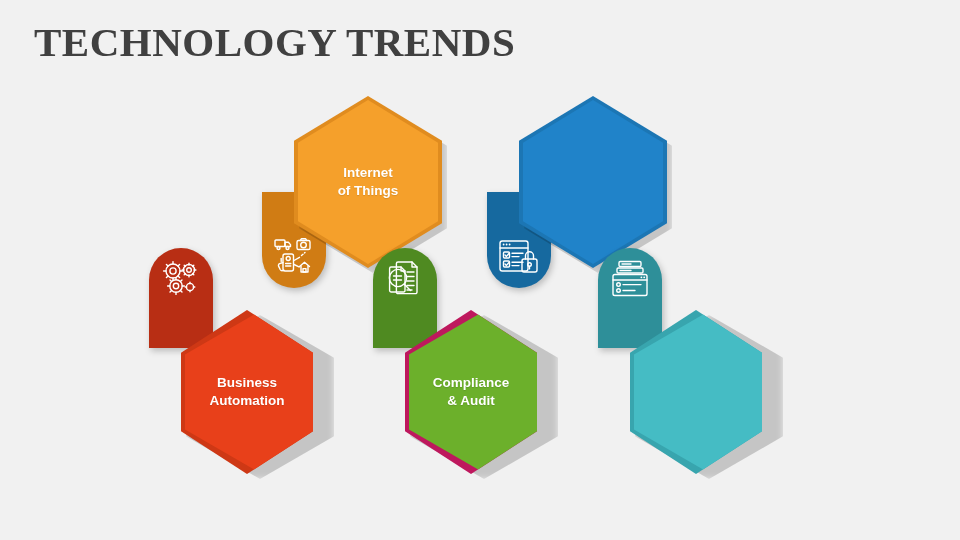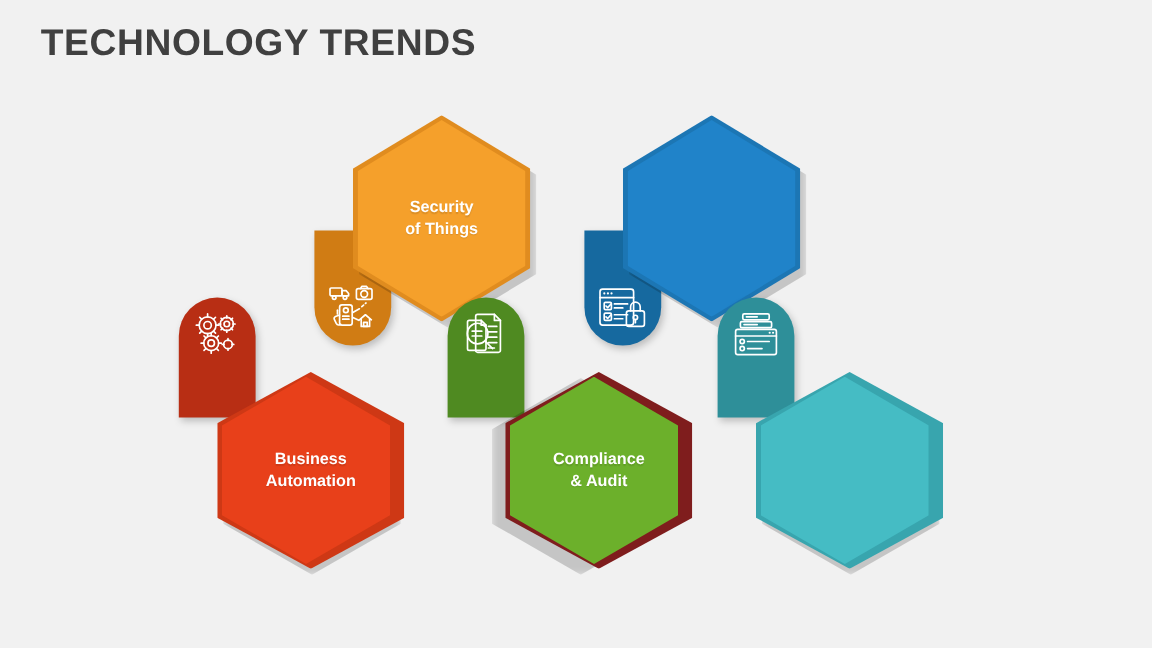--- a/index.html
+++ b/index.html
@@ -19,26 +19,26 @@
     position: absolute;
     inset: 0;
     width: 960px;
     height: 540px;
   }
 
   #page-title {
     position: absolute;
     left: 34px;
     top: 18px;
-    font-size: 31px;
+    font-size: 41px;
     font-weight: bold;
     letter-spacing: 0.5px;
     color: #404040;
     white-space: nowrap;
-    font-family: Liberation Sans, sans-serif;
+    font-family: Liberation Serif, serif;
   }
 
   
   .node {
     position: absolute;
   }
 
   
   .pin {
     position: absolute;
@@ -67,21 +67,21 @@
   }
   .pin-down .pin-icon { bottom: 6px; height: 50px; }
   .pin-up   .pin-icon { top: 6px;    height: 50px; }
   .pin-icon svg { display: block; }
 
   
   .hex {
     position: absolute;
     left: 0;
     top: 0;
-    width: 156px;
+    width: 132px;
     height: 164px;
     clip-path: polygon(50% 0%, 100% 26%, 100% 74%, 50% 100%, 0% 74%, 0% 26%);
     display: flex;
     align-items: center;
     justify-content: center;
     box-sizing: border-box;
   }
   .hex-shadow {
     position: absolute;
     left: 5px;
@@ -151,21 +151,21 @@
           <rect x="31" y="32.6" width="3" height="3.4"></rect>
 
           <path d="M22 24.5l5.5-3.2M22 28.5l5 2.4"></path>
           <path d="M29.5 19.5l3.5-3" stroke-dasharray="2 2"></path>
         </svg>
       </div>
     </div>
     <div class="hex-shadow"></div>
     <div class="hex" style="background: rgb(224, 140, 31);">
       <div class="hex-inner" style="background: rgb(245, 160, 43);"></div>
-      <div class="hex-label">Security
+      <div class="hex-label">Internet
 of Things</div>
     </div>
   </div>
 
   <div class="node big" id="node-1" style="left:519px; top:96px;">
     <div class="pin pin-down" style="background: rgb(22, 105, 159);">
       <div class="pin-icon">
         <svg width="42" height="38" viewBox="0 0 42 38" fill="none" stroke="#ffffff" stroke-width="1.4" stroke-linecap="round" stroke-linejoin="round">
 
           <rect x="2" y="3" width="28" height="30" rx="2.2"></rect>
@@ -236,21 +236,21 @@
           <path d="M6 8h10l4 4v19.5A1.4 1.4 0 0 1 18.6 33H6a1.4 1.4 0 0 1-1.4-1.4V9.4A1.4 1.4 0 0 1 6 8z"></path>
           <path d="M16 8v4h4"></path>
           <path d="M8.5 17h8M8.5 21h8"></path>
 
           <circle cx="13" cy="19" r="8.6"></circle>
           <path d="M19.3 25.3l6.2 6.2"></path>
         </svg>
       </div>
     </div>
     <div class="hex-shadow"></div>
-    <div class="hex" style="background: #7f1d1d; margin-left: 16px;">
+    <div class="hex" style="background: #be185d;">
       <div class="hex-inner" style="background: rgb(108, 176, 43);"></div>
       <div class="hex-label">Compliance
 &amp; Audit</div>
     </div>
   </div>
 
   <div class="node" id="node-4" style="left:630px; top:310px;">
     <div class="pin pin-up" style="background: rgb(46, 143, 153);">
       <div class="pin-icon">
         <svg width="42" height="40" viewBox="0 0 42 40" fill="none" stroke="#ffffff" stroke-width="1.4" stroke-linecap="round" stroke-linejoin="round">

